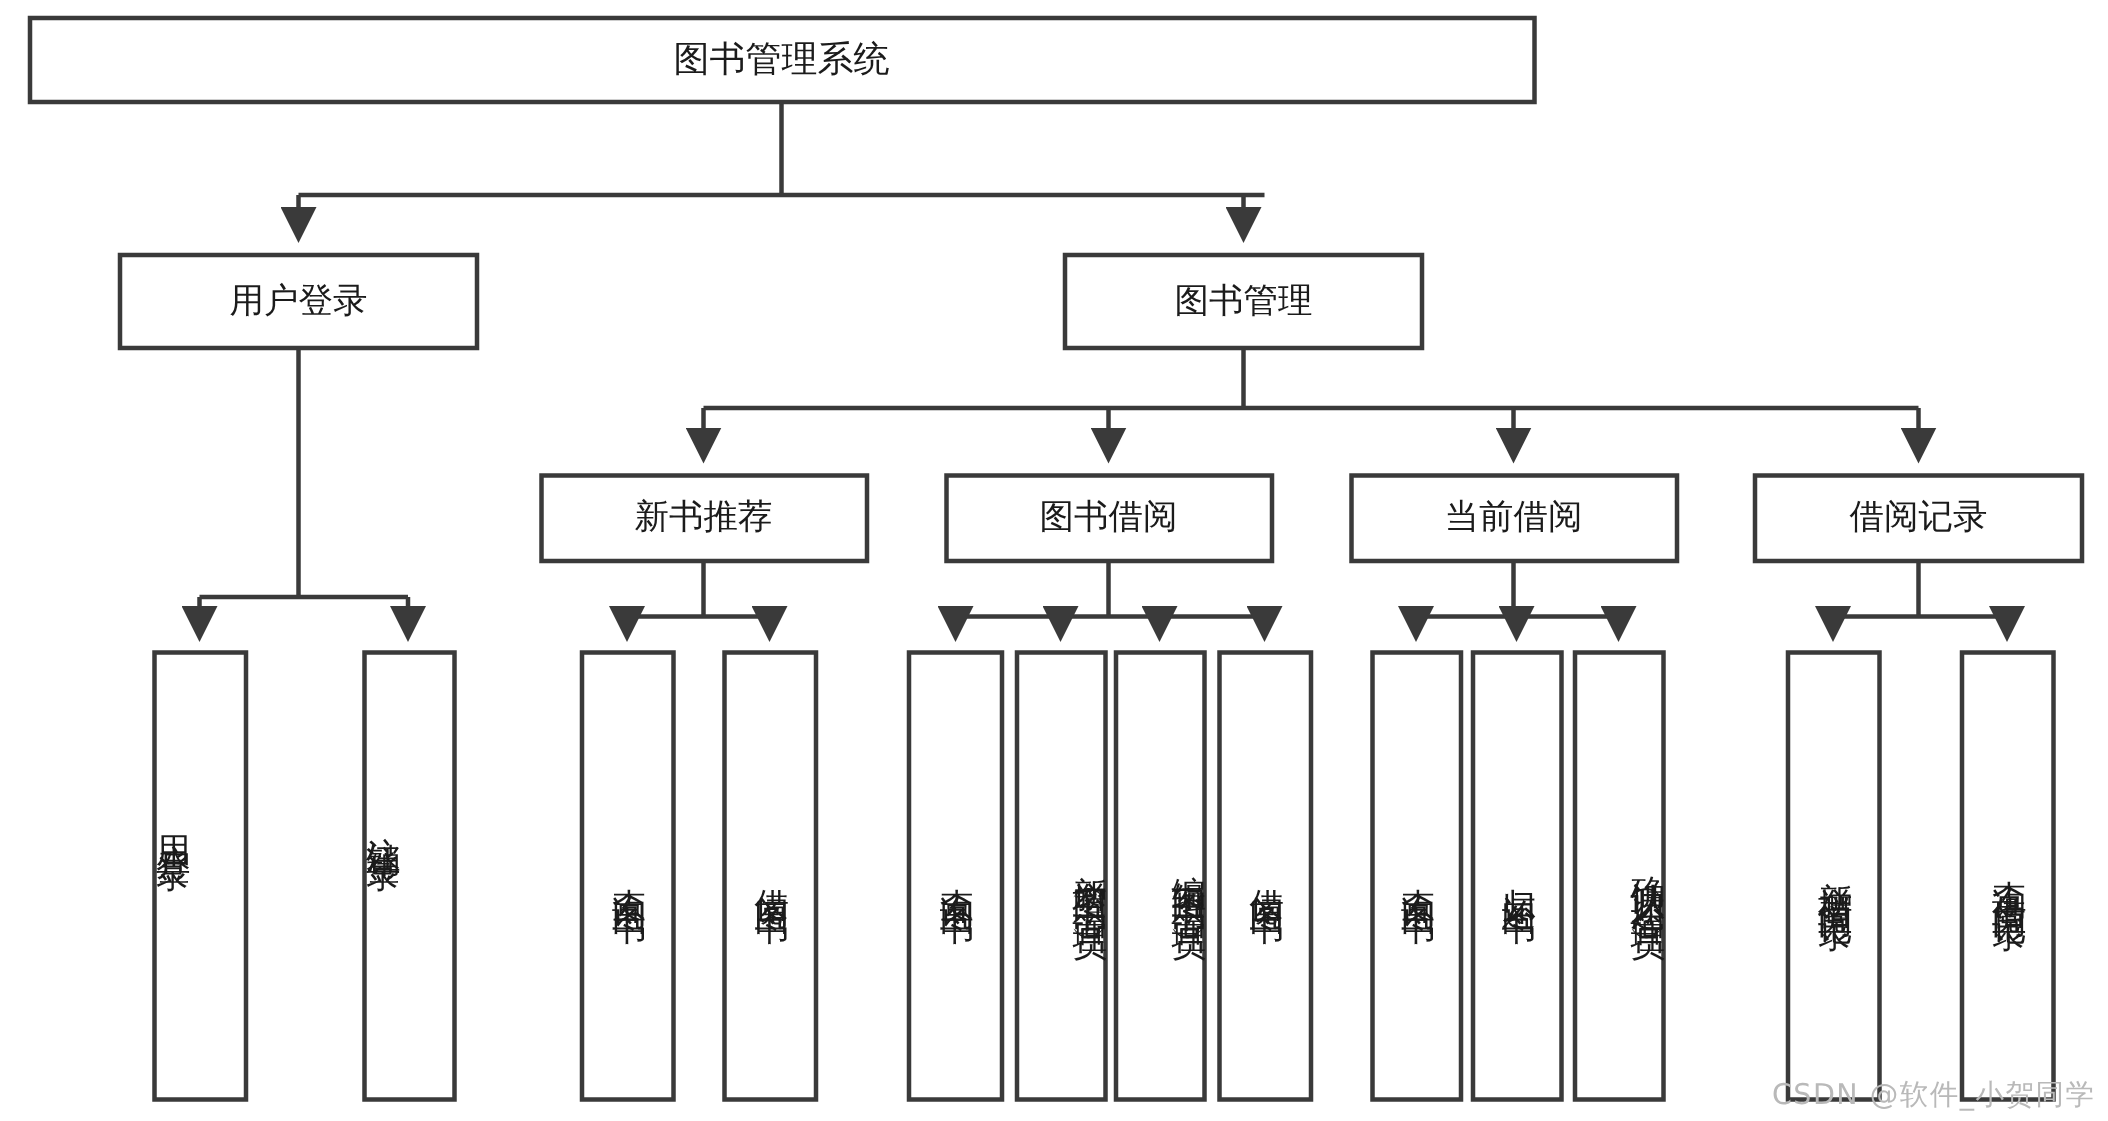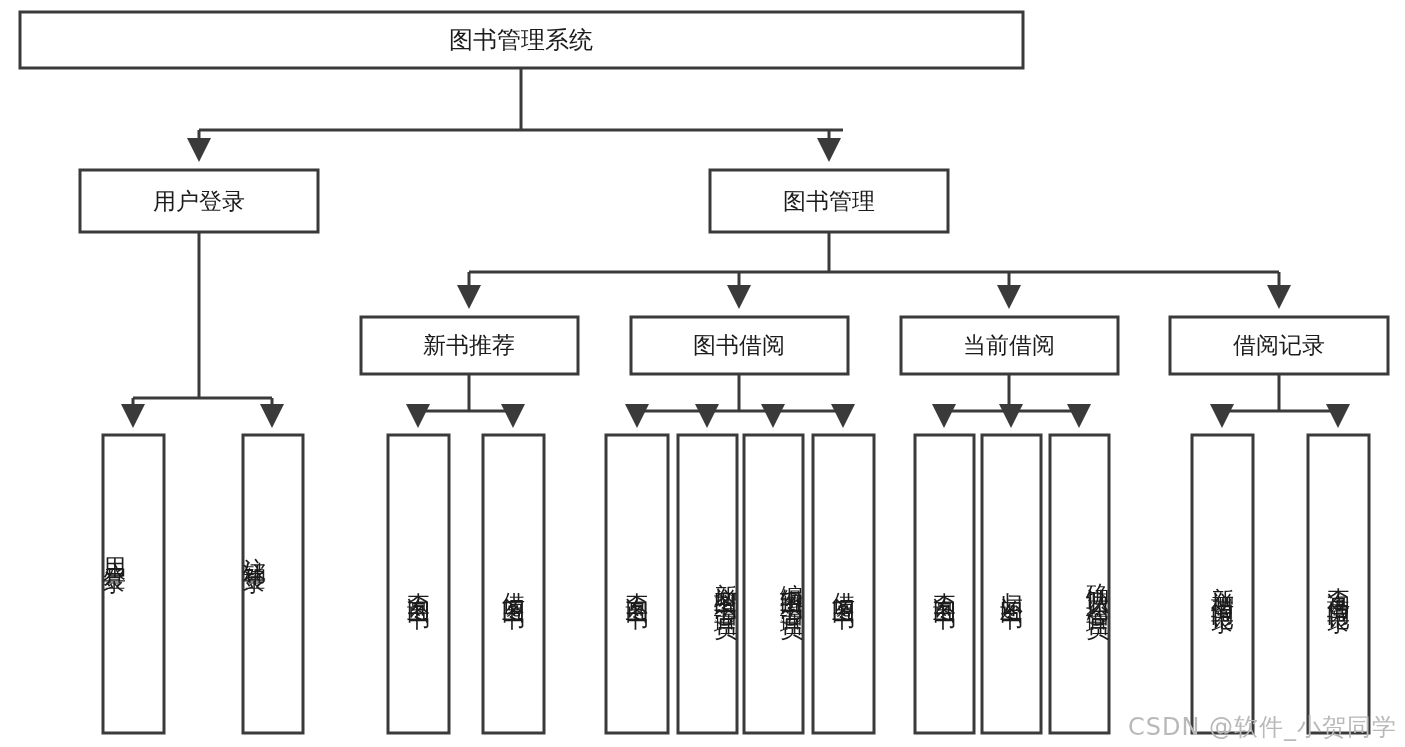--- a/index.html
+++ b/index.html
@@ -67,21 +67,21 @@
     color: #1b1b1b;
     white-space: nowrap;
     pointer-events: none;
     text-align: center;
   }
   .watermark {
     position: absolute;
     right: 8px;
     bottom: 4px;
     font-family: "DejaVu Sans", "Liberation Sans", sans-serif;
-    font-size: 24px;
+    font-size: 19px;
     color: #b9b9b9;
     letter-spacing: 1px;
     white-space: nowrap;
   }
 </style>
 </head>
 <body>
 
 <div id="diagram-root">
 

